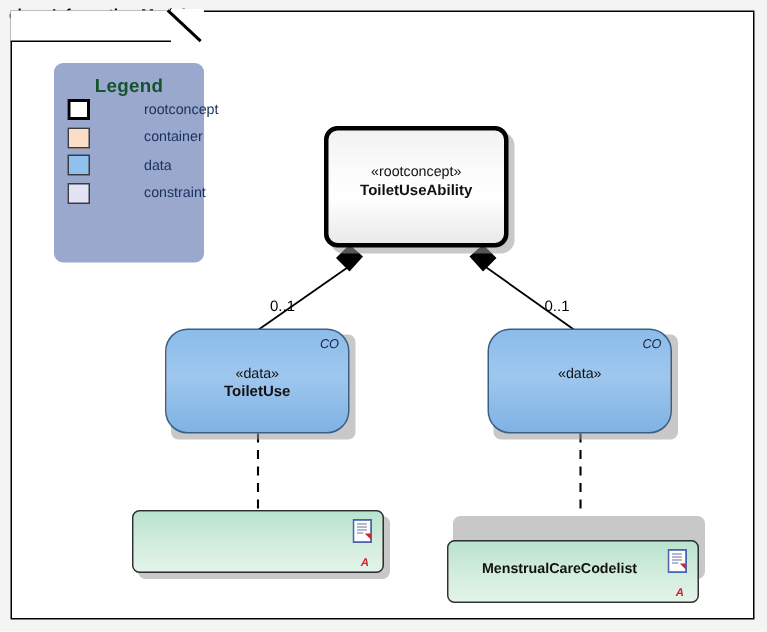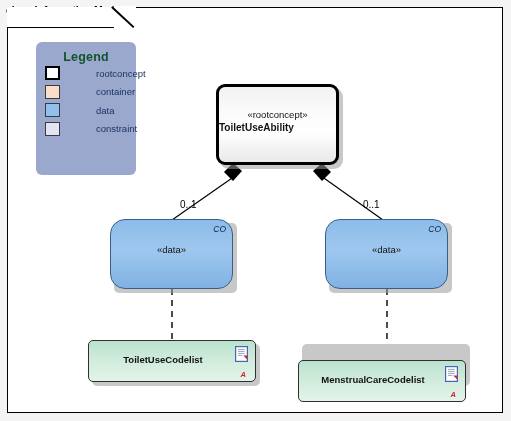--- a/index.html
+++ b/index.html
@@ -147,20 +147,21 @@
     border-radius: 9px;
     z-index: 2;
   }
   .node-stereo {
     text-align: center;
     font-size: 9.5px;
     color: #111;
     white-space: nowrap;
   }
   .node-name {
+    text-align: center;
     font-size: 10px;
     font-weight: bold;
     color: #111;
     white-space: nowrap;
   }
   #root-node .node-stereo { margin-top: 22px; }
   #root-node .node-name { margin-top: 2px; }
 
   
   .data-node {
@@ -312,31 +313,31 @@
   <div class="node shadow" id="root-shadow"></div>
   <div class="node" id="root-node">
     <div class="node-stereo">«rootconcept»</div>
     <div class="node-name">ToiletUseAbility</div>
   </div>
 
   <div class="node shadow data-shadow" id="data-left-shadow"></div>
   <div class="node data-node" id="data-left">
     <div class="corner-tag">CO</div>
     <div class="node-stereo">«data»</div>
+    <div class="node-name">ToiletUse</div>
   </div>
 
   <div class="node shadow data-shadow" id="data-right-shadow"></div>
   <div class="node data-node" id="data-right">
     <div class="corner-tag">CO</div>
     <div class="node-stereo">«data»</div>
   </div>
 
   <div class="node shadow code-shadow" id="code-left-shadow"></div>
   <div class="node code-node" id="code-left">
-    <div class="code-name">ToiletUseCodelist</div>
     <svg class="doc-icon" viewBox="0 0 13 16">
       <rect x="0.6" y="0.6" width="11.8" height="14.8" fill="#ffffff" stroke="#4a63b5" stroke-width="1.2"></rect>
       <line x1="3" y1="3.4" x2="9.6" y2="3.4" stroke="#9aa3bb" stroke-width="1"></line>
       <line x1="3" y1="5.4" x2="9.6" y2="5.4" stroke="#9aa3bb" stroke-width="1"></line>
       <line x1="3" y1="7.4" x2="9.6" y2="7.4" stroke="#9aa3bb" stroke-width="1"></line>
       <line x1="3" y1="9.4" x2="7.2" y2="9.4" stroke="#9aa3bb" stroke-width="1"></line>
       <polygon points="8.2,9.6 12.2,9.6 12.2,13.6" fill="#d0232b"></polygon>
     </svg>
     <div class="alpha-mark">A</div>
   </div>

